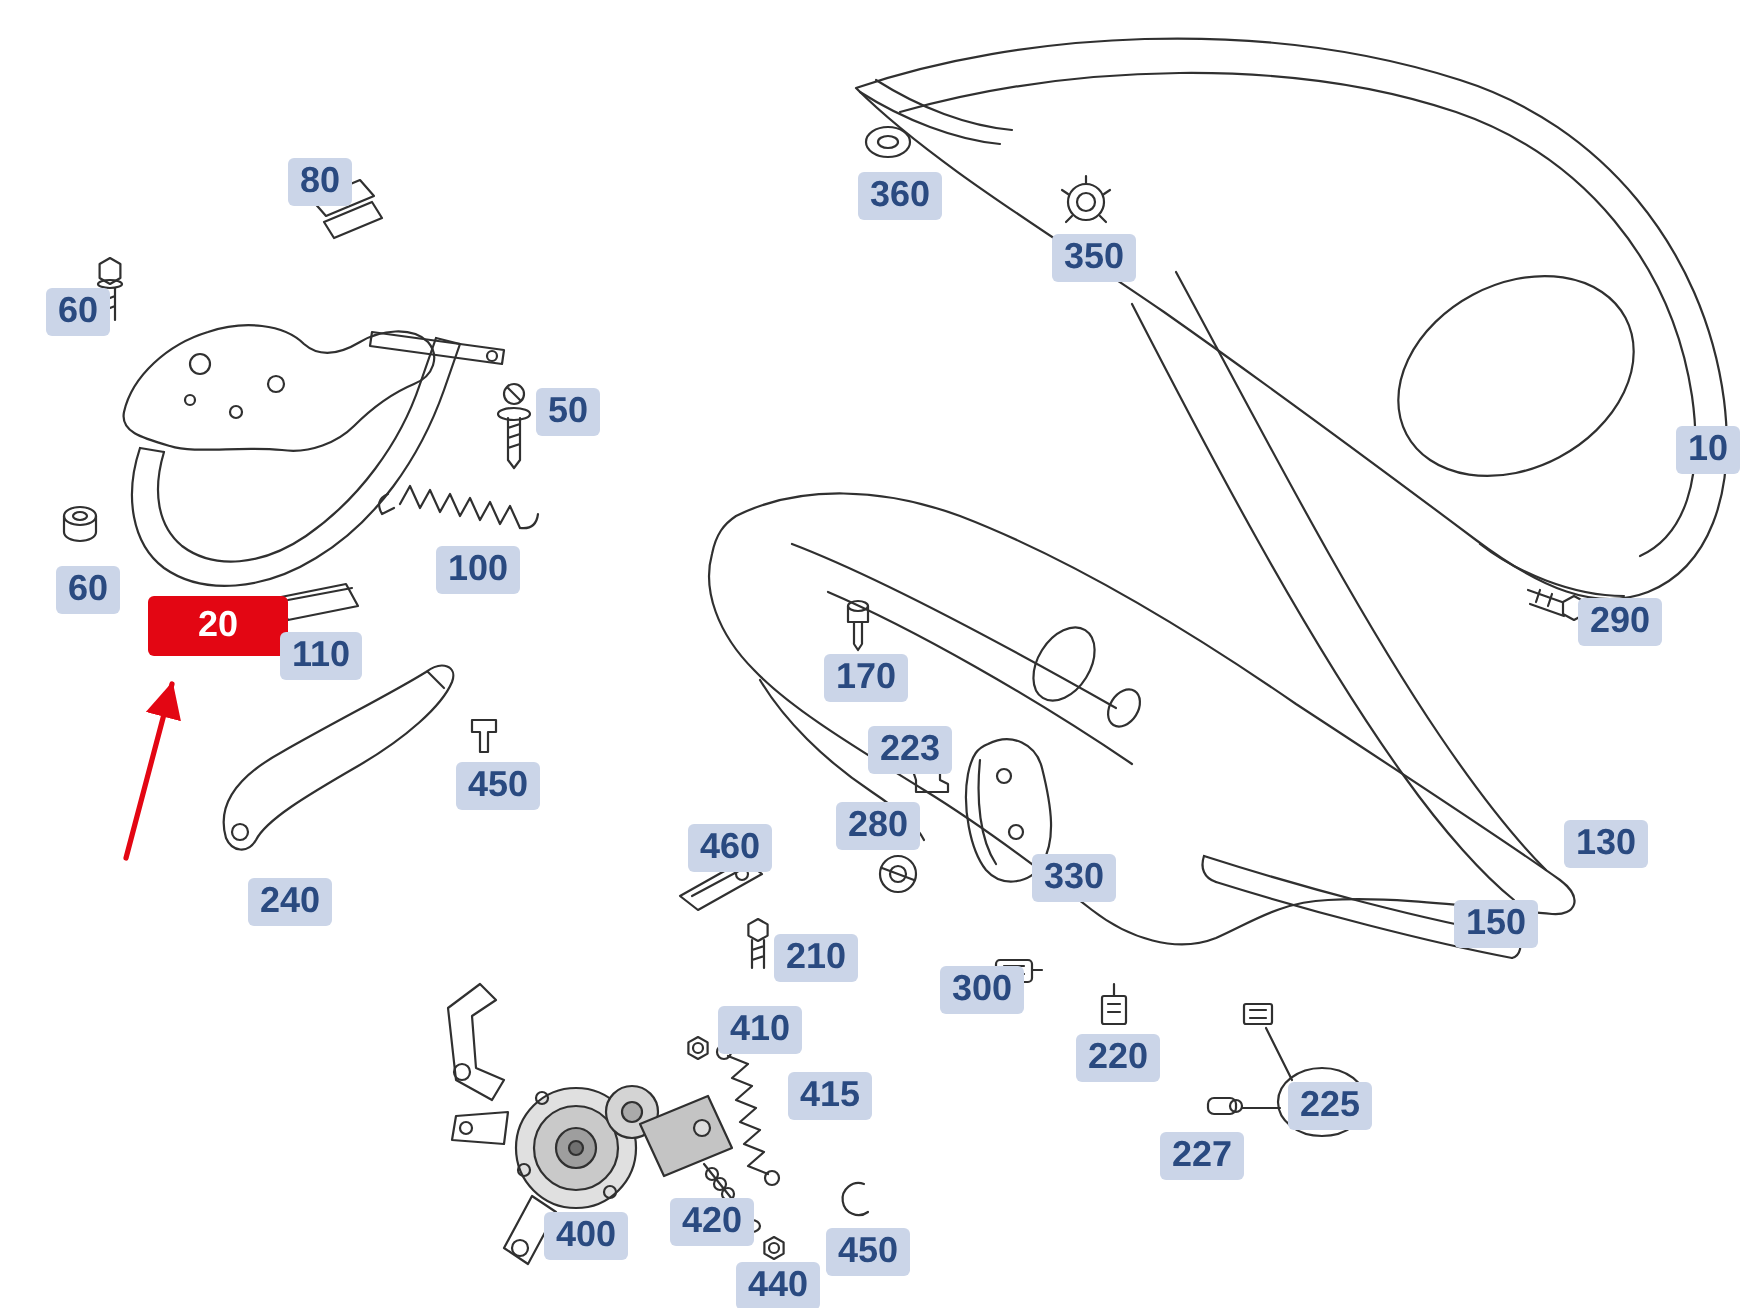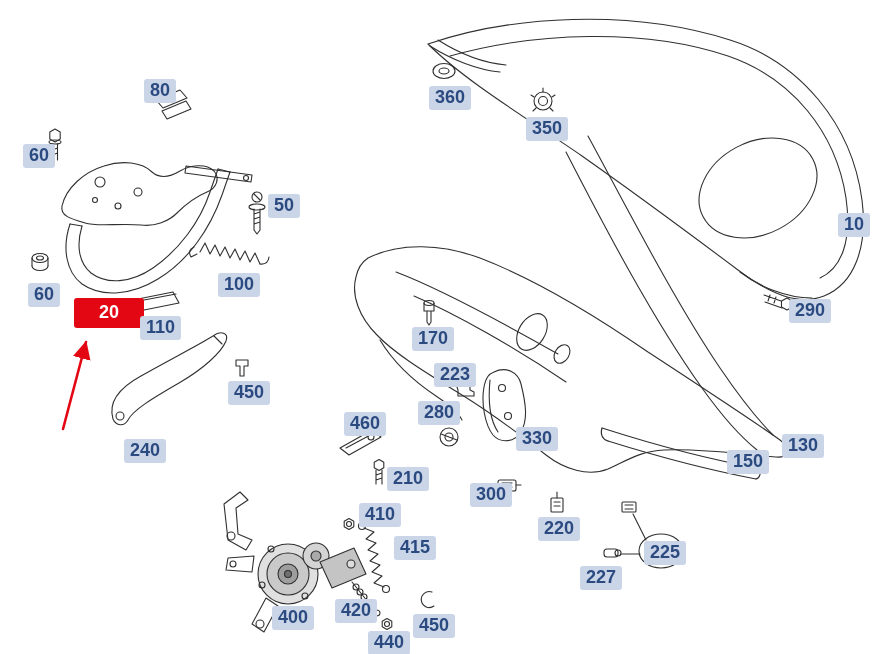--- a/index.html
+++ b/index.html
@@ -248,21 +248,21 @@
   <div class="badge" style="left:526px;top:117px">350</div>
   <div class="badge" style="left:838px;top:213px">10</div>
   <div class="badge" style="left:789px;top:299px">290</div>
   <div class="badge" style="left:412px;top:327px">170</div>
   <div class="badge" style="left:434px;top:363px">223</div>
   <div class="badge" style="left:418px;top:401px">280</div>
   <div class="badge" style="left:228px;top:381px">450</div>
   <div class="badge" style="left:124px;top:439px">240</div>
   <div class="badge" style="left:344px;top:412px">460</div>
   <div class="badge" style="left:516px;top:427px">330</div>
-  <div class="badge" style="left:782px;top:434px">130</div>
+  <div class="badge" style="left:782px;top:410px">130</div>
   <div class="badge" style="left:727px;top:450px">150</div>
   <div class="badge" style="left:387px;top:467px">210</div>
   <div class="badge" style="left:359px;top:503px">410</div>
   <div class="badge" style="left:470px;top:483px">300</div>
   <div class="badge" style="left:538px;top:517px">220</div>
   <div class="badge" style="left:644px;top:541px">225</div>
   <div class="badge" style="left:580px;top:566px">227</div>
   <div class="badge" style="left:394px;top:536px">415</div>
   <div class="badge" style="left:272px;top:606px">400</div>
   <div class="badge" style="left:335px;top:599px">420</div>

